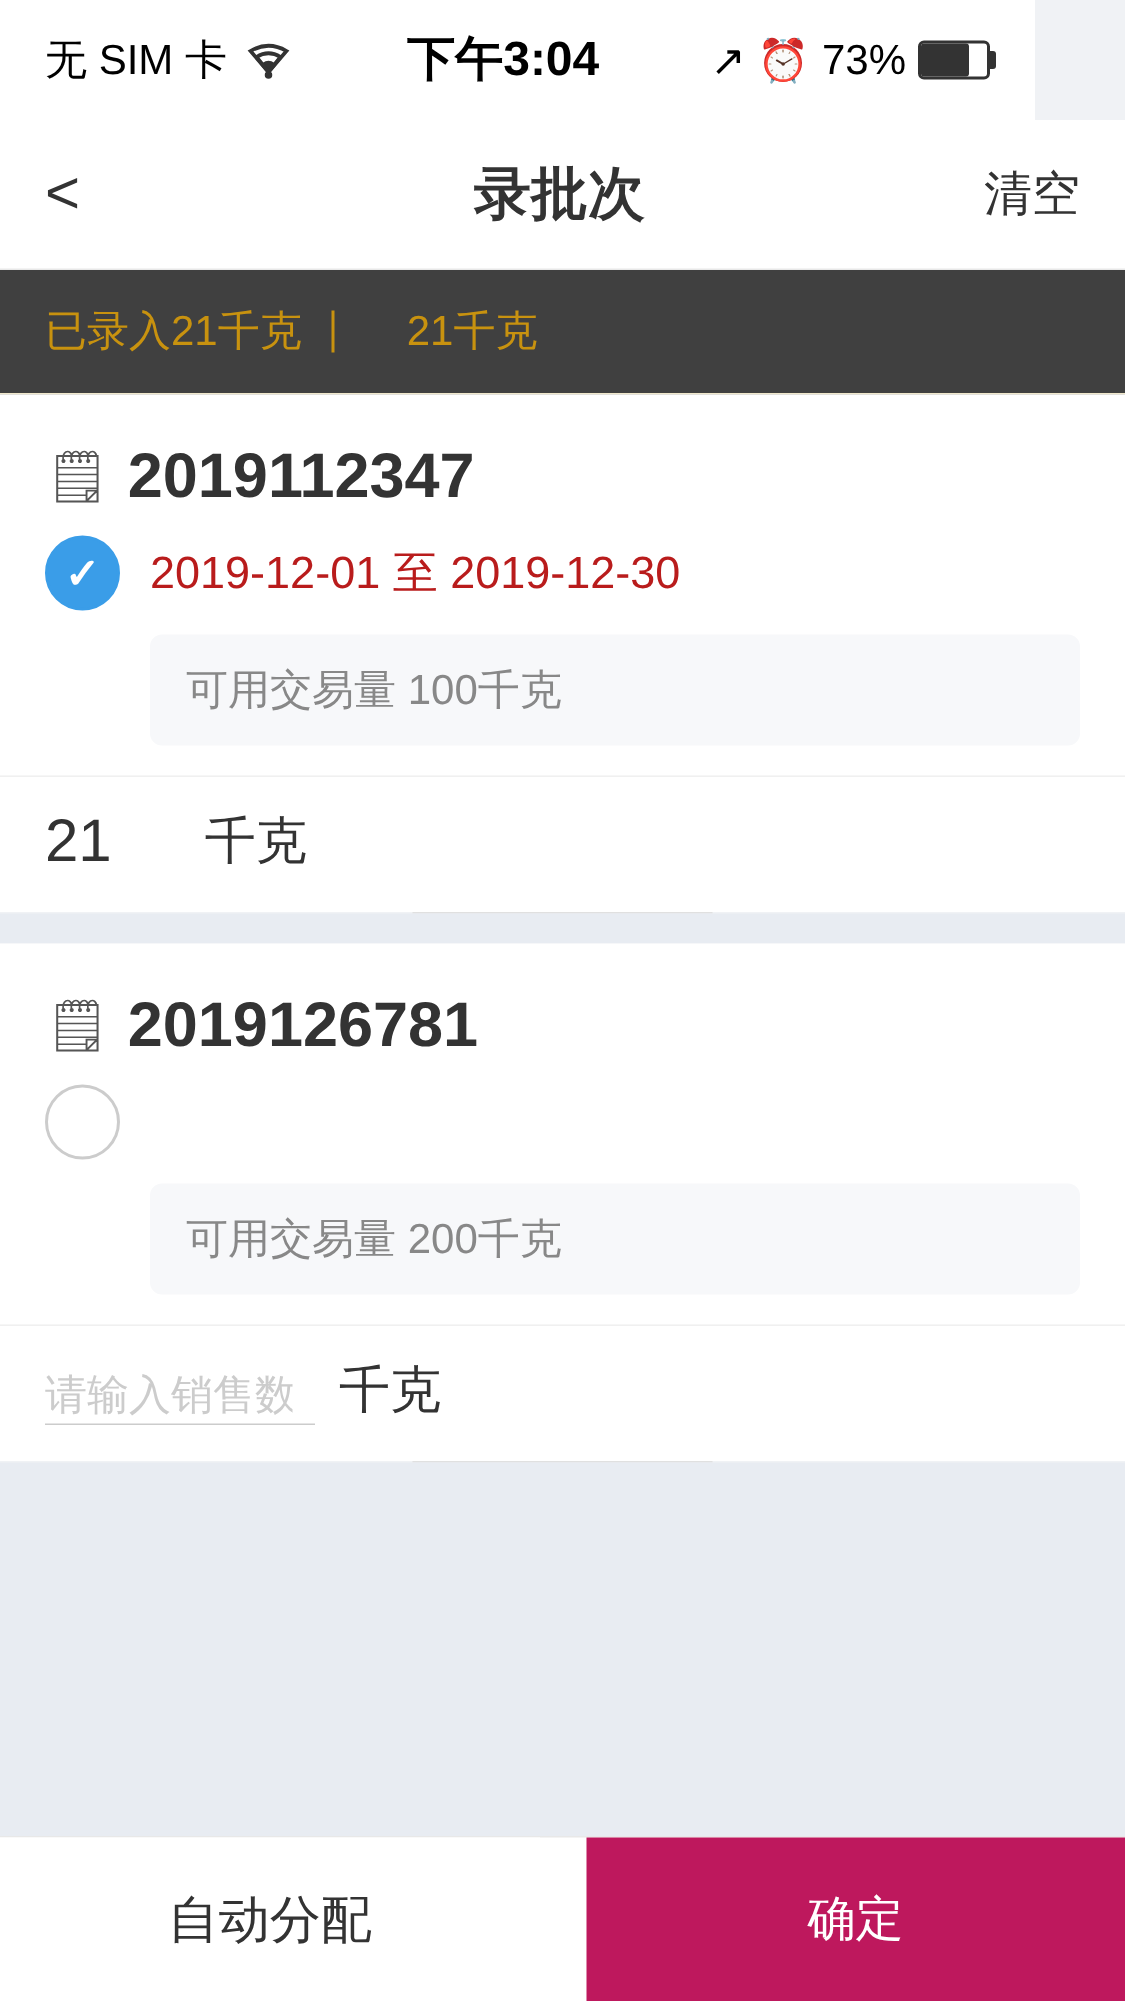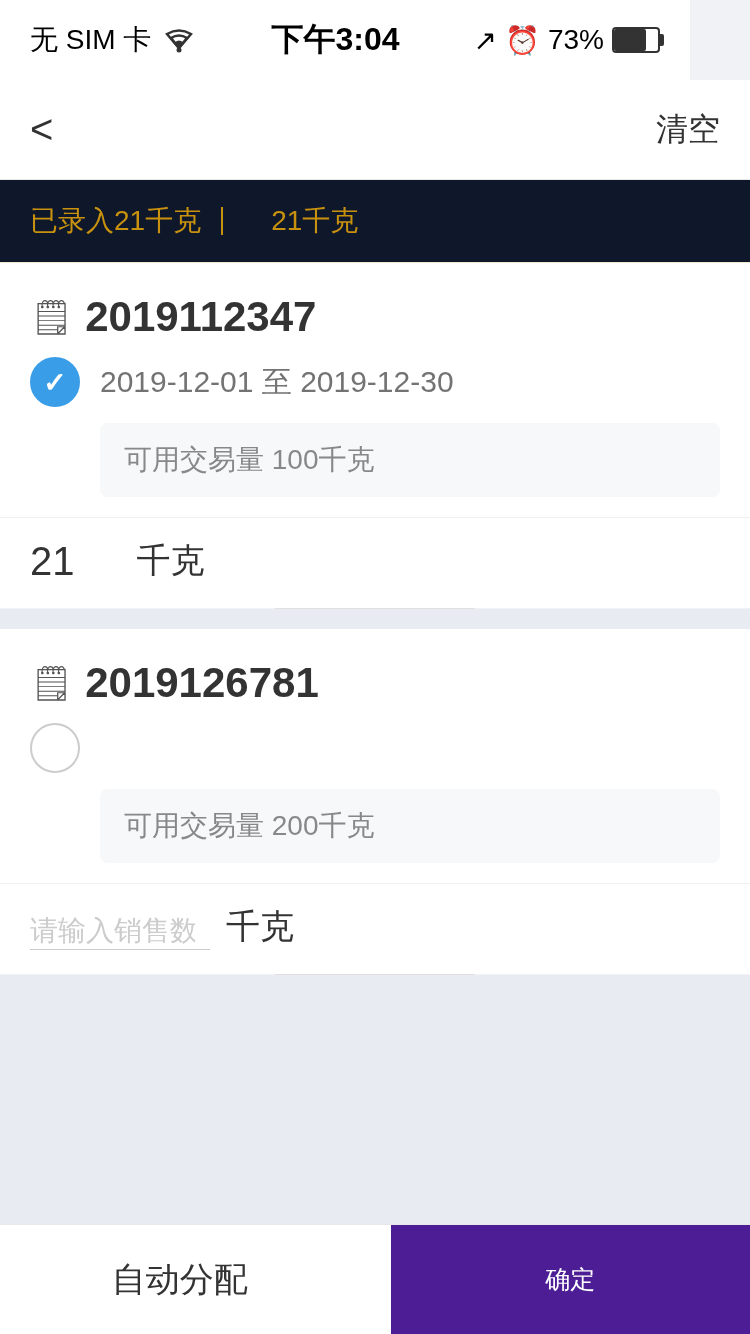--- a/index.html
+++ b/index.html
@@ -89,21 +89,21 @@
     }
     .nav-action {
       font-size: 32px;
       color: #333;
       cursor: pointer;
     }
 
     
     .info-banner {
       width: 750px;
-      background: #0f172a;
+      background: #404040;
       padding: 22px 30px;
       display: flex;
       align-items: center;
       gap: 20px;
       border-bottom: 1px solid #f0e8cc;
     }
     .info-label {
       font-size: 28px;
       color: #c8920f;
     }
@@ -161,21 +161,21 @@
       border-color: #3a9de8;
     }
     .radio-circle.checked::after {
       content: '✓';
       color: #fff;
       font-size: 28px;
       font-weight: bold;
     }
     .batch-date {
       font-size: 30px;
-      color: #737373;
+      color: #b91c1c;
     }
 
     .batch-available {
       background: #f7f8fa;
       border-radius: 8px;
       padding: 18px 24px;
       font-size: 28px;
       color: #888;
       margin-left: 70px;
     }
@@ -239,23 +239,23 @@
       font-size: 34px;
       color: #333;
       cursor: pointer;
       background: #fff;
     }
     .btn-confirm {
       flex: 1;
       display: flex;
       align-items: center;
       justify-content: center;
-      font-size: 25px;
+      font-size: 32px;
       color: #fff;
-      background: #4c1d95;
+      background: #be185d;
       cursor: pointer;
     }
 
     
     .quantity-value {
       font-size: 40px;
       color: #333;
       font-weight: 400;
     }
   </style>
@@ -278,20 +278,21 @@
     <span>⏰</span>
     <span>73%</span>
     <div class="battery-icon">
       <div class="battery-fill"></div>
     </div>
   </div>
 </div>
 
 <div class="nav-bar">
   <div class="nav-back">&lt;</div>
+  <div class="nav-title">录批次</div>
   <div class="nav-action">清空</div>
 </div>
 
 <div class="info-banner">
   <span class="info-label">已录入21千克</span>
   <div class="info-divider"></div>
   <span class="info-value">21千克</span>
 </div>
 
 <div class="batch-item">

